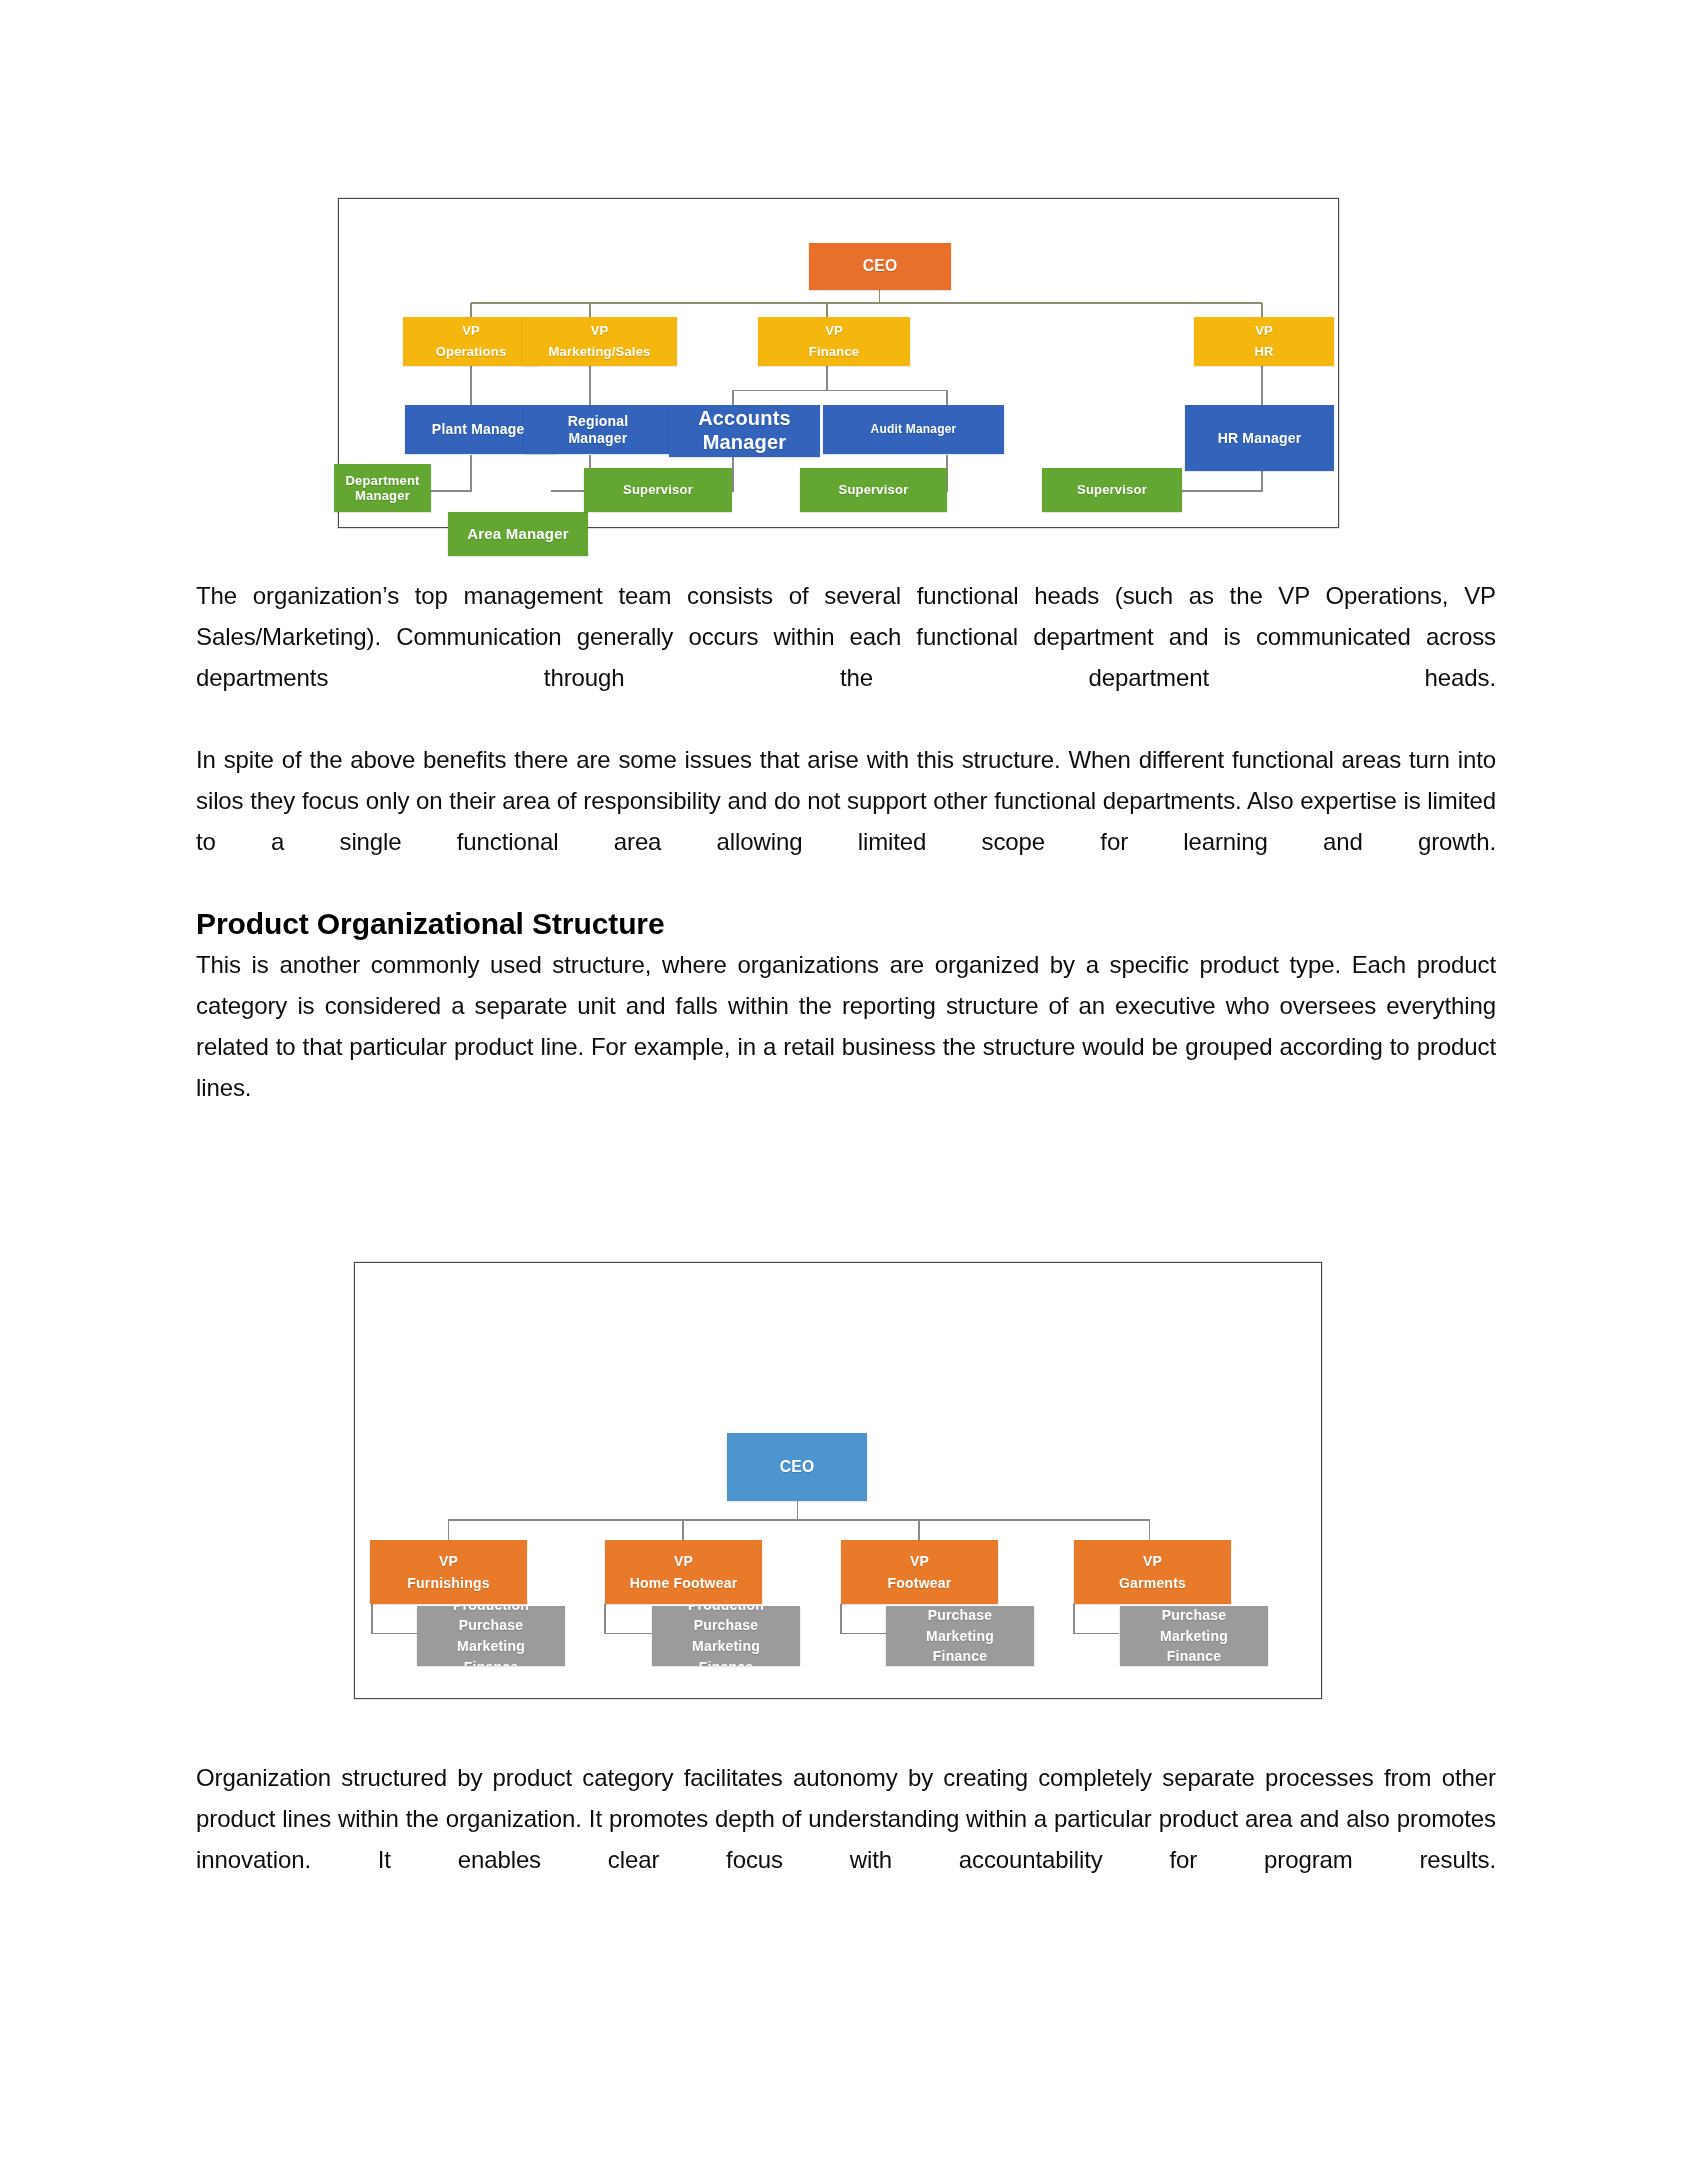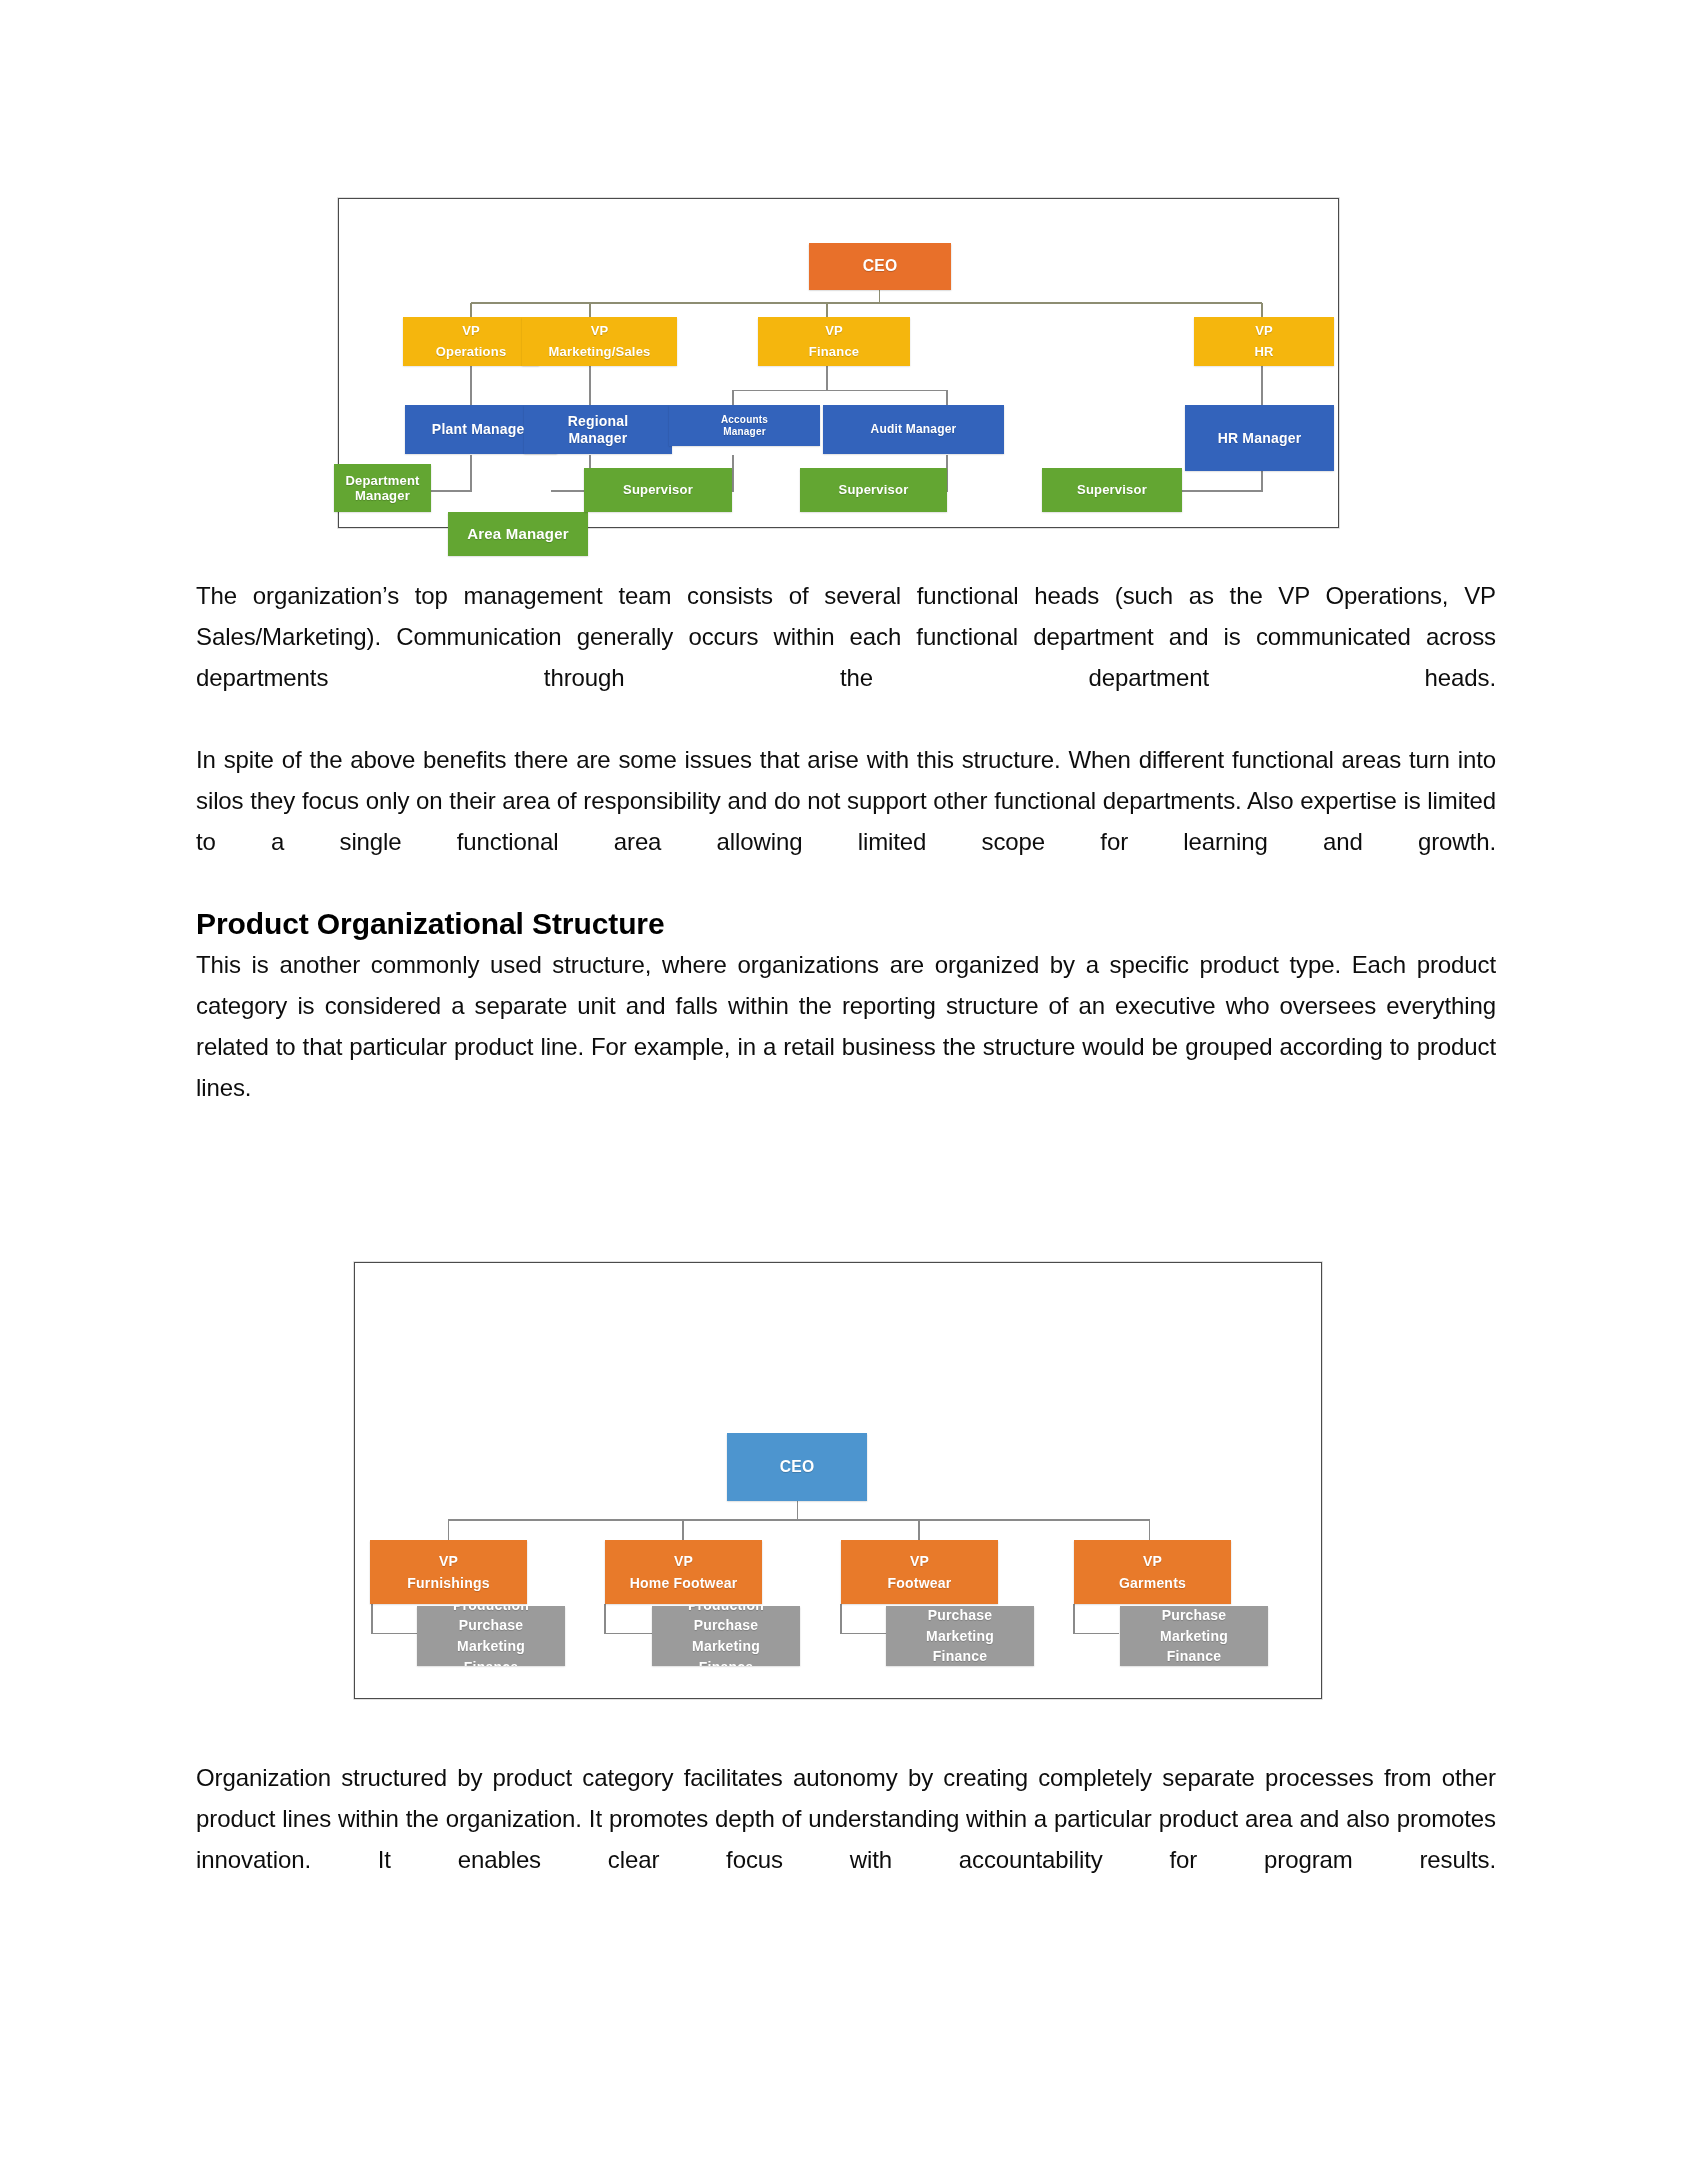--- a/index.html
+++ b/index.html
@@ -160,21 +160,21 @@
       <span class="ln">HR</span>
     </div>
 
     <div class="node n-mgr1" style="left:66px; top:206px; width:152px; height:49px; font-size:14px;">
       <span class="ln">Plant Manager</span>
     </div>
     <div class="node n-mgr1" style="left:185px; top:206px; width:148px; height:49px; font-size:14px;">
       <span class="ln">Regional</span>
       <span class="ln">Manager</span>
     </div>
-    <div class="node n-mgr1" style="left:330px; top:206px; width:151px; height:41px; font-size:10px;">
+    <div class="node n-mgr1" style="left:330px; top:206px; width:151px; height:52px; font-size:20px;">
       <span class="ln">Accounts</span>
       <span class="ln">Manager</span>
     </div>
     <div class="node n-mgr1" style="left:484px; top:206px; width:181px; height:49px; font-size:12px;">
       <span class="ln">Audit Manager</span>
     </div>
     <div class="node n-mgr1" style="left:846px; top:206px; width:149px; height:66px; font-size:14px;">
       <span class="ln">HR Manager</span>
     </div>
 

